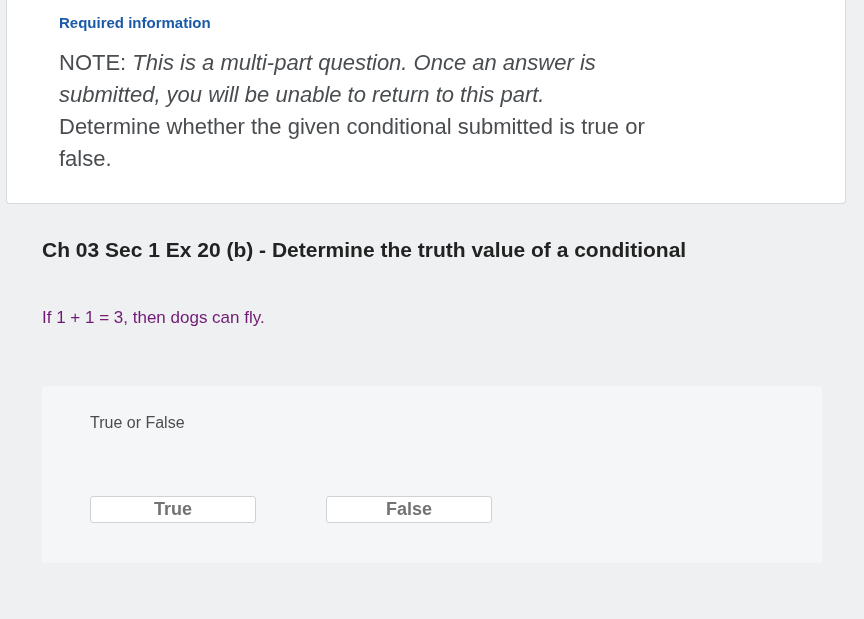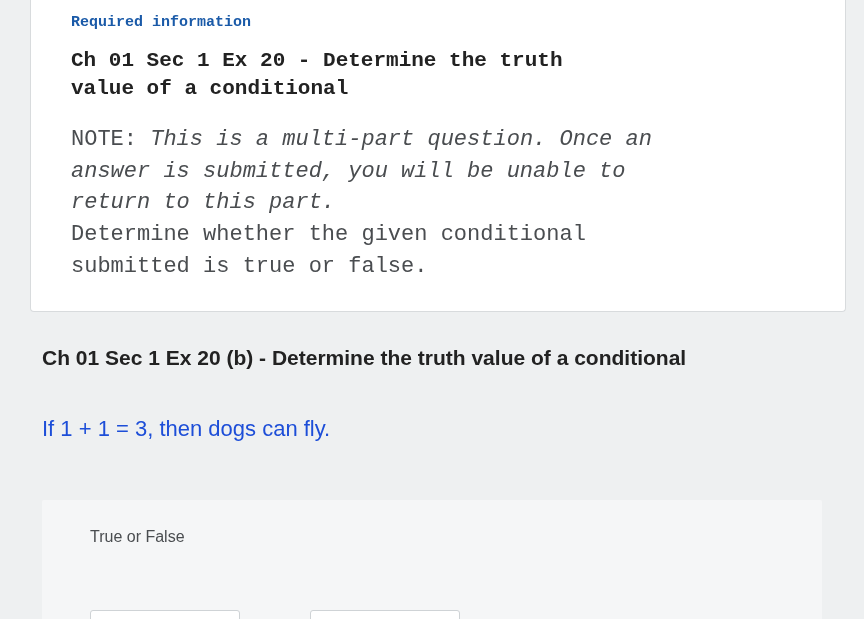--- a/index.html
+++ b/index.html
@@ -12,26 +12,25 @@
       background: #eef0f1;
       width: 864px;
       height: 619px;
       overflow: hidden;
       color: #333;
     }
     .info-card {
       background: #fff;
       border: 1px solid #d8dbdd;
       border-radius: 4px;
-      margin: 0 18px 0 30px;
-      padding: 14px 60px 28px 40px;
+      margin: 0 18px 0 6px;
+      padding: 14px 60px 28px 52px;
       border-top: none;
       border-top-left-radius: 0;
       border-top-right-radius: 0;
-      font-family: Liberation Mono, monospace;
     }
     .required-label {
       color: #1a5aa8;
       font-size: 15px;
       font-weight: 600;
       margin-bottom: 16px;
     }
     .info-title {
       color: #222;
       font-size: 21px;
@@ -55,22 +54,22 @@
     .note-noitalic {
       font-style: normal;
     }
     .question-title {
       font-size: 21px;
       font-weight: 700;
       color: #222;
       margin: 34px 0 0 42px;
     }
     .question-stem {
-      font-size: 22px;
-      color: #1d4ed8;
+      font-size: 17px;
+      color: #701a75;
       margin: 46px 0 0 42px;
     }
     .answer-area {
       background: #f5f6f7;
       margin: 58px 42px 0 42px;
       padding: 28px 48px 40px 48px;
       border-radius: 2px;
     }
     .answer-prompt {
       font-size: 16px;
@@ -78,45 +77,44 @@
       margin-bottom: 64px;
     }
     .options-row {
       display: flex;
       gap: 70px;
     }
     .option-button {
       background: #fff;
       border: 1px solid #cfd3d6;
       border-radius: 3px;
-      color: #3b82f6;
+      color: #737373;
       font-size: 18px;
       font-weight: 600;
-      padding: 24px 0;
-      width: 150px;
+      padding: 2px 0;
+      width: 166px;
       text-align: center;
       cursor: pointer;
       font-family: inherit;
     }
   </style>
 </head>
 <body>
 
 <div class="info-card">
   <div class="required-label">Required information</div>
-  <div class="info-title">Ch 01 Sec 1 Ex 20 - Determine the truth value of a conditional</div>
   <div class="note-block">
     <span class="note-prefix">NOTE:</span>
     <span class="note-italic">This is a multi-part question. Once an answer is submitted, you will be unable to return to this part.</span>
     <br>
     <span class="note-noitalic">Determine whether the given conditional submitted is true or false.</span>
   </div>
 </div>
 
-<div class="question-title">Ch 01 Sec 1 Ex 20 (b) - Determine the truth value of a conditional</div>
+<div class="question-title">Ch 03 Sec 1 Ex 20 (b) - Determine the truth value of a conditional</div>
 
 <div class="question-stem">If 1 + 1 = 3, then dogs can fly.</div>
 
 <div class="answer-area">
   <div class="answer-prompt">True or False</div>
   <div class="options-row">
     <button class="option-button">True</button>
     <button class="option-button">False</button>
   </div>
 </div>

